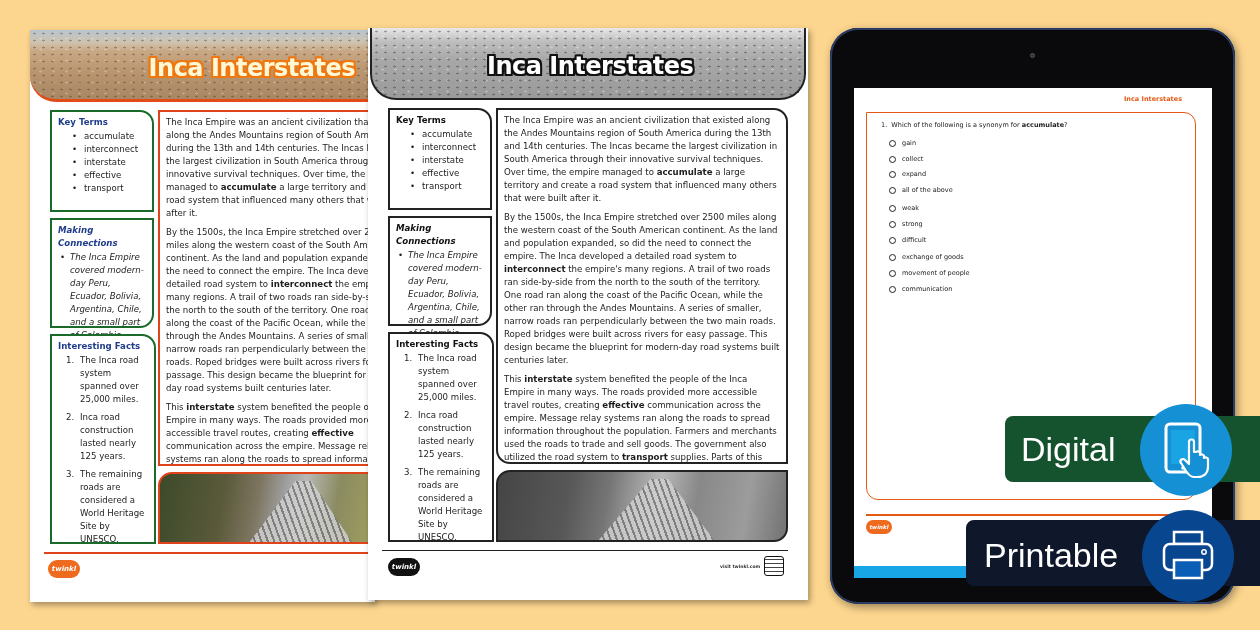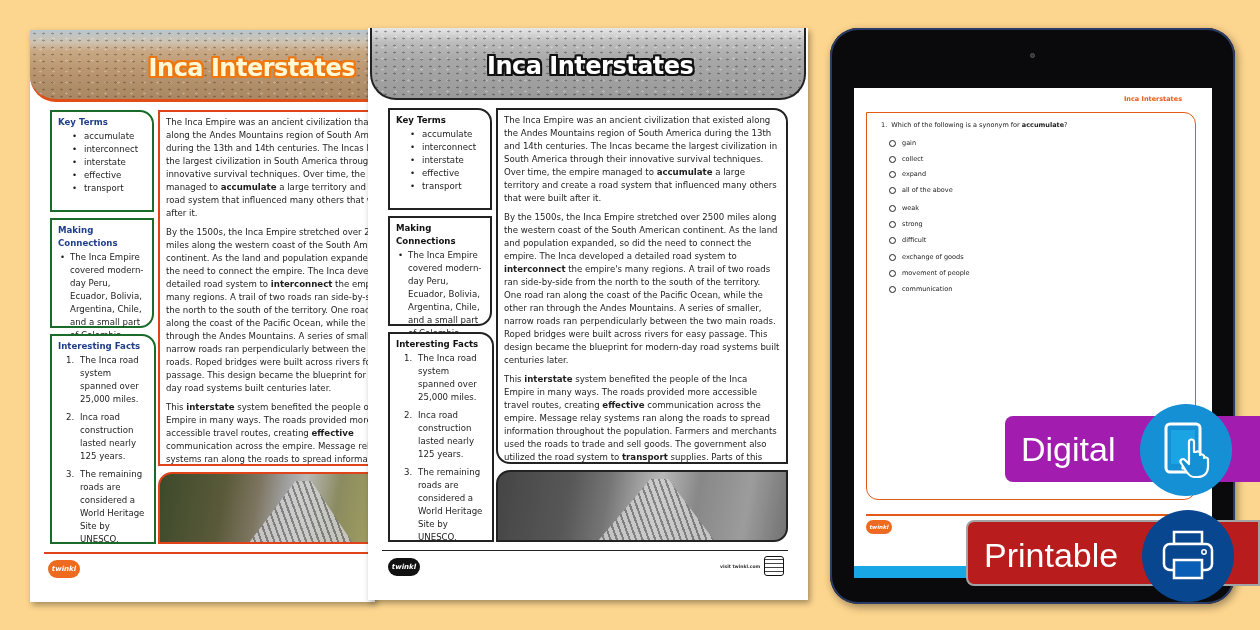--- a/index.html
+++ b/index.html
@@ -14,21 +14,21 @@
   .sheet-color .banner { background: linear-gradient(180deg,#b7c6cf 0%, #cfc3b0 18%, #c9a885 30%, #b99670 60%, #a98764 100%); border-bottom: 3px solid #e24d17; border-bottom-right-radius: 0; }
   .sheet-bw .banner { background: linear-gradient(180deg,#e8e8e8 0%, #bdbdbd 20%, #a8a8a8 45%, #9a9a9a 100%); border: 2px solid #222; border-top: none; left: 2px; right: 2px; }
   .banner .speckle { position: absolute; inset: 0; background-image: radial-gradient(rgba(60,40,20,0.35) 1px, transparent 1.5px), radial-gradient(rgba(255,255,255,0.25) 1px, transparent 1.5px); background-size: 9px 7px, 13px 11px; background-position: 0 0, 4px 3px; }
   .sheet-bw .banner .speckle { background-image: radial-gradient(rgba(20,20,20,0.35) 1px, transparent 1.5px), radial-gradient(rgba(255,255,255,0.3) 1px, transparent 1.5px); }
   .banner .title { position: absolute; top: 24px; font-family: "DejaVu Sans", sans-serif; font-weight: bold; font-size: 24px; letter-spacing: -0.5px; }
   .sheet-color .banner .title { right: 20px; color: #fff8d6; text-shadow: 0 0 3px #f07a10, 2px 0 0 #ee7812, -2px 0 0 #ee7812, 0 2px 0 #ee7812, 0 -2px 0 #ee7812, 2px 2px 0 #ee7812, -2px -2px 0 #ee7812, 2px -2px 0 #ee7812, -2px 2px 0 #ee7812; }
   .sheet-bw .banner .title { left: 115px; color: #fff; text-shadow: 2px 0 0 #111, -2px 0 0 #111, 0 2px 0 #111, 0 -2px 0 #111, 2px 2px 0 #111, -2px -2px 0 #111, 2px -2px 0 #111, -2px 2px 0 #111; }
 
   .box { position: absolute; border: 2px solid #1a6b2a; border-radius: 0 14px 0 0; background: #fff; padding: 4px 6px; font-size: 8.6px; line-height: 13px; color: #1d1d1d; }
   .sheet-bw .box { border-color: #222; }
-  .box.rb { border-radius: 0 0 14px 0; }
+  .box.rb { border-radius: 0 0 14px 0; font-style: italic; }
   .box h4 { font-size: 8.6px; font-weight: bold; color: #1f3d8a; margin-bottom: 1px; }
   .sheet-bw .box h4 { color: #111; }
   .box ul { list-style: none; }
   .box ul li { position: relative; padding-left: 26px; }
   .box ul li::before { content: "•"; position: absolute; left: 14px; }
   .box.mc ul li { padding-left: 12px; }
   .box.mc ul li::before { left: 2px; }
   .box ol { list-style: none; }
   .box ol li { position: relative; padding-left: 22px; margin-bottom: 5px; }
   .box ol li .num { position: absolute; left: 8px; }
@@ -59,24 +59,24 @@
   .q .qtext { line-height: 12px; }
   .q .qtext b { font-weight: bold; }
   .opt { display: flex; align-items: flex-end; height: 15.8px; padding-left: 8px; }
   .radio { width: 7px; height: 7px; border: 1.2px solid #222; border-radius: 50%; margin-right: 6px; }
   .screen .sfooter { position: absolute; left: 12px; right: 12px; top: 426px; height: 1.5px; background: #e45a15; }
   .screen .stwinkl { position: absolute; left: 12px; top: 432px; width: 26px; height: 14px; border-radius: 7px; background: #ee6a1e; color: #fff; font-size: 5.5px; font-weight: bold; line-height: 14px; text-align: center; font-style: italic; }
   .screen .sbar { position: absolute; left: 0; right: 0; bottom: 0; height: 12px; background: #19a6e6; }
 
   
   .badge { position: absolute; color: #fff; font-family: "Liberation Sans", sans-serif; }
-  .badge-digital { left: 1005px; top: 416px; width: 255px; height: 66px; background: #a21caf; border-radius: 8px 0 0 8px; }
+  .badge-digital { left: 1005px; top: 416px; width: 255px; height: 66px; background: #14532d; border-radius: 8px 0 0 8px; }
   .badge-digital .label { position: absolute; left: 16px; top: 14px; font-size: 34px; }
   .badge-digital .circ { position: absolute; left: 135px; top: -12px; width: 92px; height: 92px; border-radius: 50%; background: #1690d4; }
-  .badge-printable { left: 966px; top: 520px; width: 294px; height: 66px; background: #b91c1c; border-radius: 8px 0 0 8px; border: 2px solid #a3a3a3; }
+  .badge-printable { left: 966px; top: 520px; width: 294px; height: 66px; background: #0f172a; border-radius: 8px 0 0 8px; border: 2px solid #0f172a; }
   .badge-printable .label { position: absolute; left: 16px; top: 14px; font-size: 34px; }
   .badge-printable .circ { position: absolute; left: 174px; top: -12px; width: 92px; height: 92px; border-radius: 50%; background: #08468f; }
   .circ svg { position: absolute; left: 16px; top: 16px; }
 </style>
 </head>
 <body>
 
 <div class="sheet sheet-color">
   <div class="banner">
     <div class="speckle"></div>

